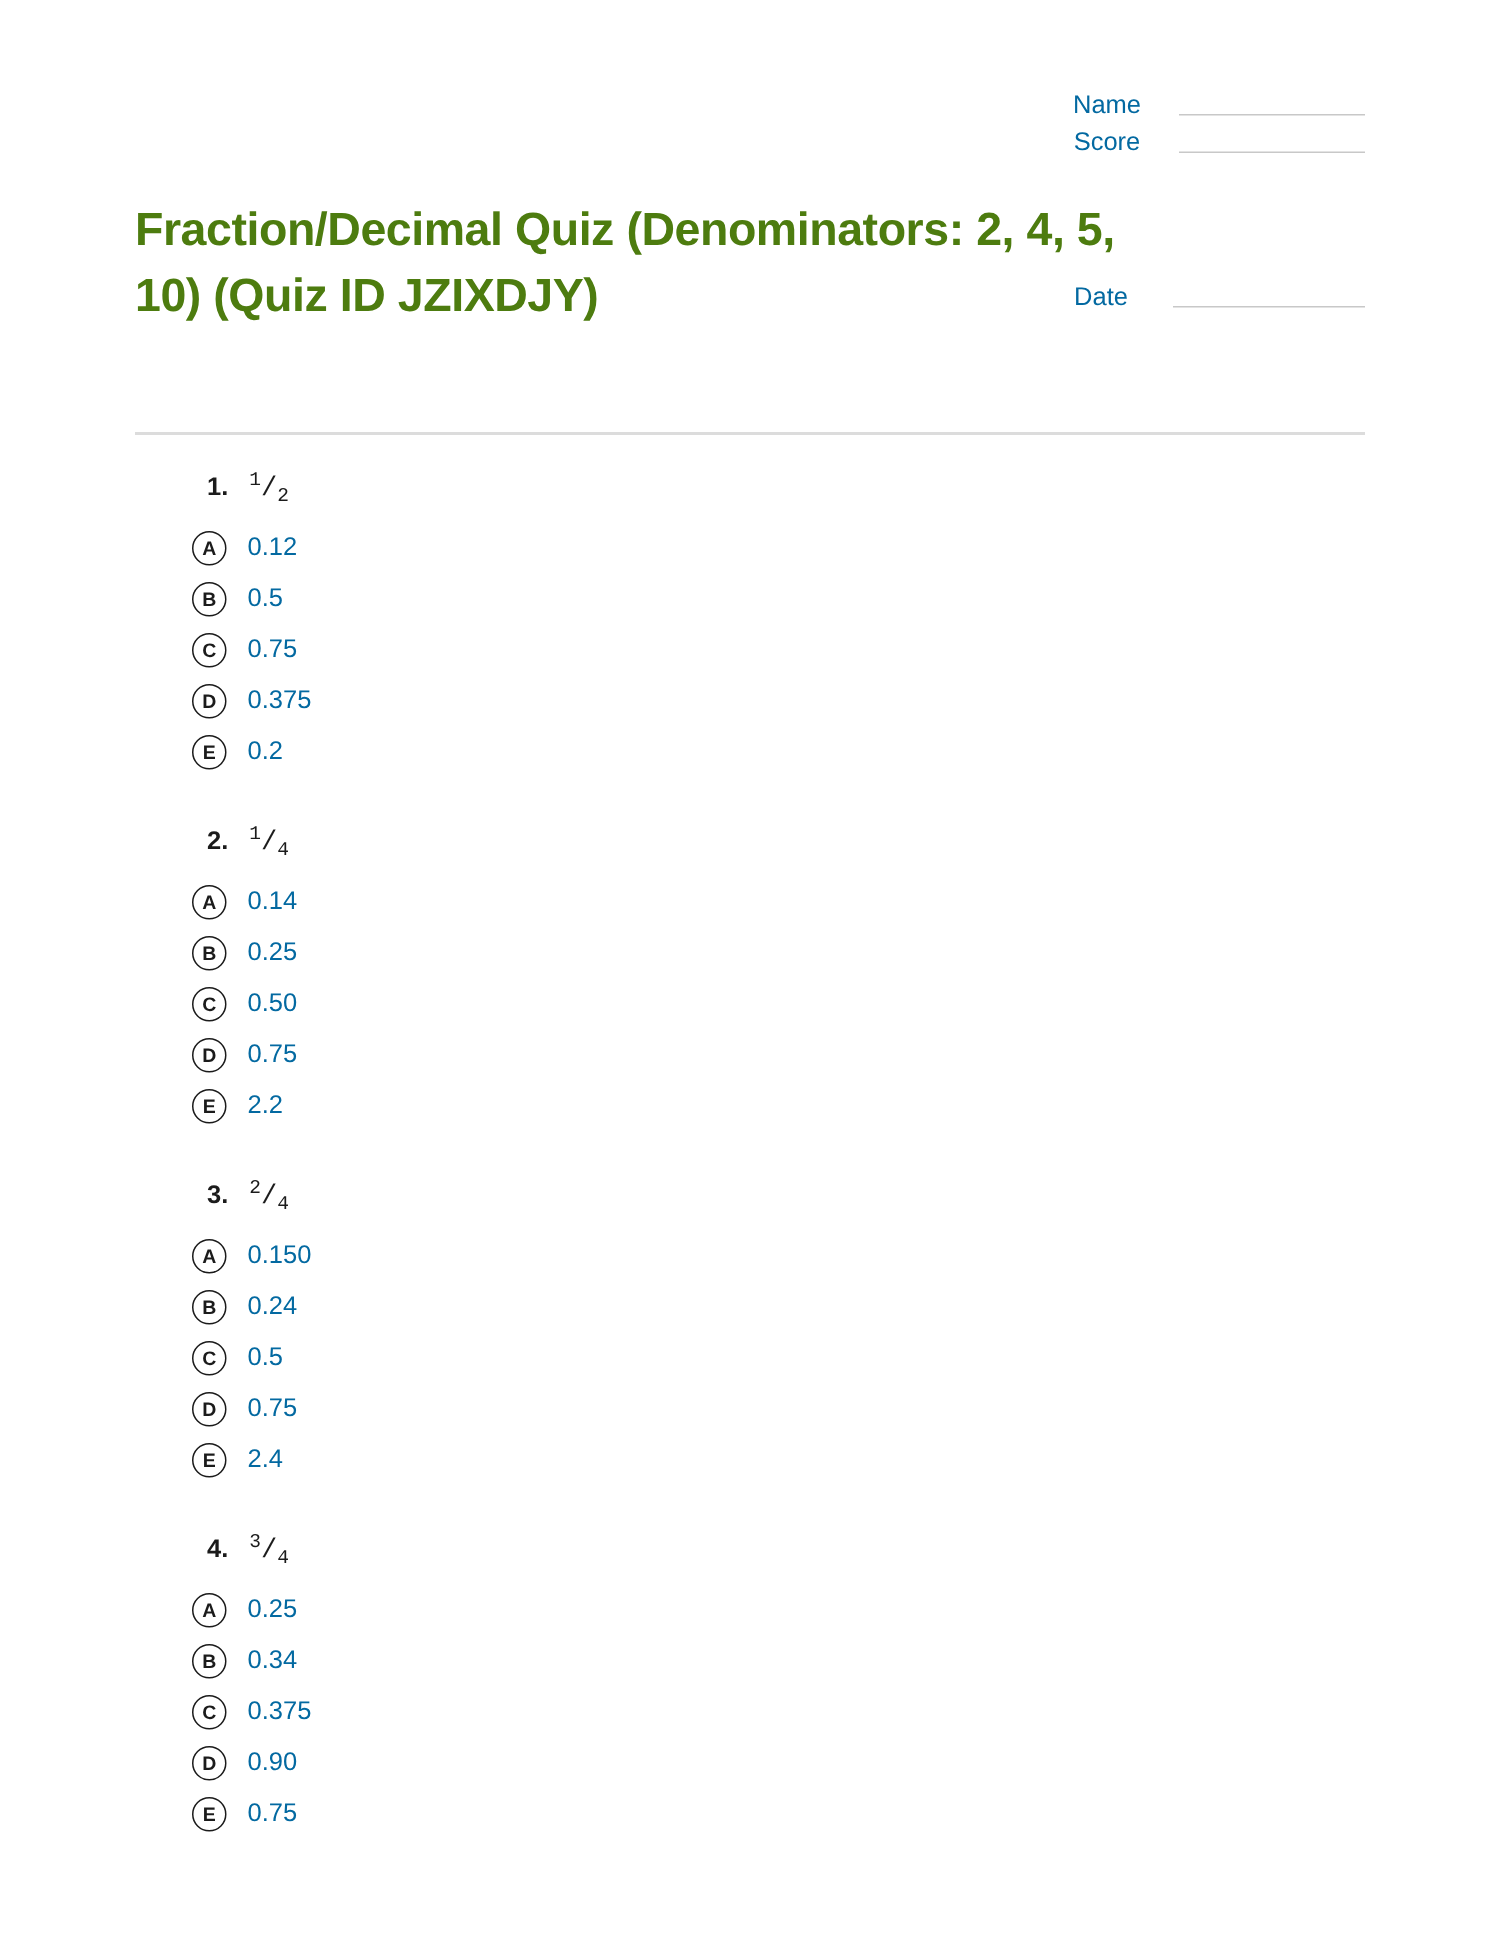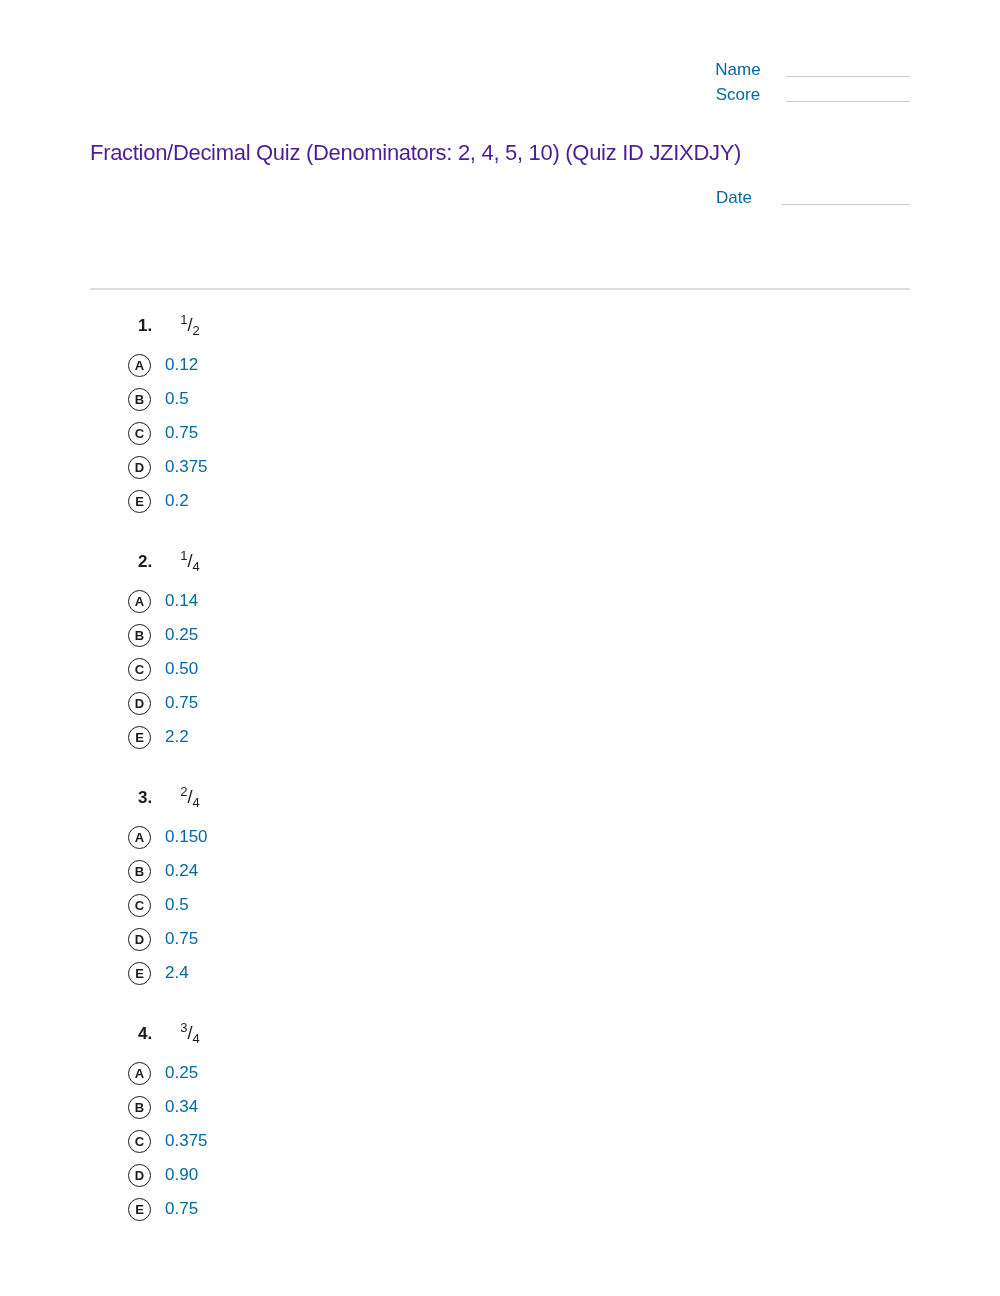--- a/index.html
+++ b/index.html
@@ -26,33 +26,33 @@
   .field-row { display:flex; align-items:flex-end; margin-bottom:5px; height:20px; }
   .field-label { width:66px; text-align:center; font-size:17px; color:#0369a1; line-height:20px; }
   .field-line { width:124px; height:1px; background:#c8c8c8; margin-left:15px; margin-bottom:3px; }
 
   .score-row { position:absolute; top:188px; right:90px; display:flex; align-items:flex-end; height:20px; }
   .score-row .field-line { width:128px; }
 
   
   .title {
     position:absolute; left:90px; top:131px; width:655px;
-    font-size:22px; font-weight:400; line-height:44px;
-    letter-spacing:-0.3px; color:#4c1d95;
+    font-size:31px; font-weight:700; line-height:44px;
+    letter-spacing:-0.3px; color:#4d7c0f;
   }
 
   
   .divider { position:absolute; left:90px; top:288px; width:820px; height:2px; background:#dcdcdc; }
 
   
   .questions { position:absolute; left:128px; top:312px; }
   .question { margin-bottom:34px; }
   .q-header { display:flex; align-items:baseline; height:30px; margin-left:10px; margin-bottom:10px; }
   .q-num { font-weight:700; font-size:17px; }
-  .fraction { margin-left:28px; white-space:nowrap; }
+  .fraction { margin-left:14px; white-space:nowrap;font-family:Liberation Mono, monospace; }
   .frac-num { font-size:13px; vertical-align:7px; }
   .frac-slash { font-size:18px; }
   .frac-den { font-size:13px; vertical-align:-4px; }
 
   .option { display:flex; align-items:center; height:26px; margin-bottom:8px; }
   .bubble {
     width:23px; height:23px; flex:none;
     border:1.5px solid #1b1b1b; border-radius:50%;
     display:flex; align-items:center; justify-content:center;
     font-weight:700; font-size:13px; color:#1b1b1b;

